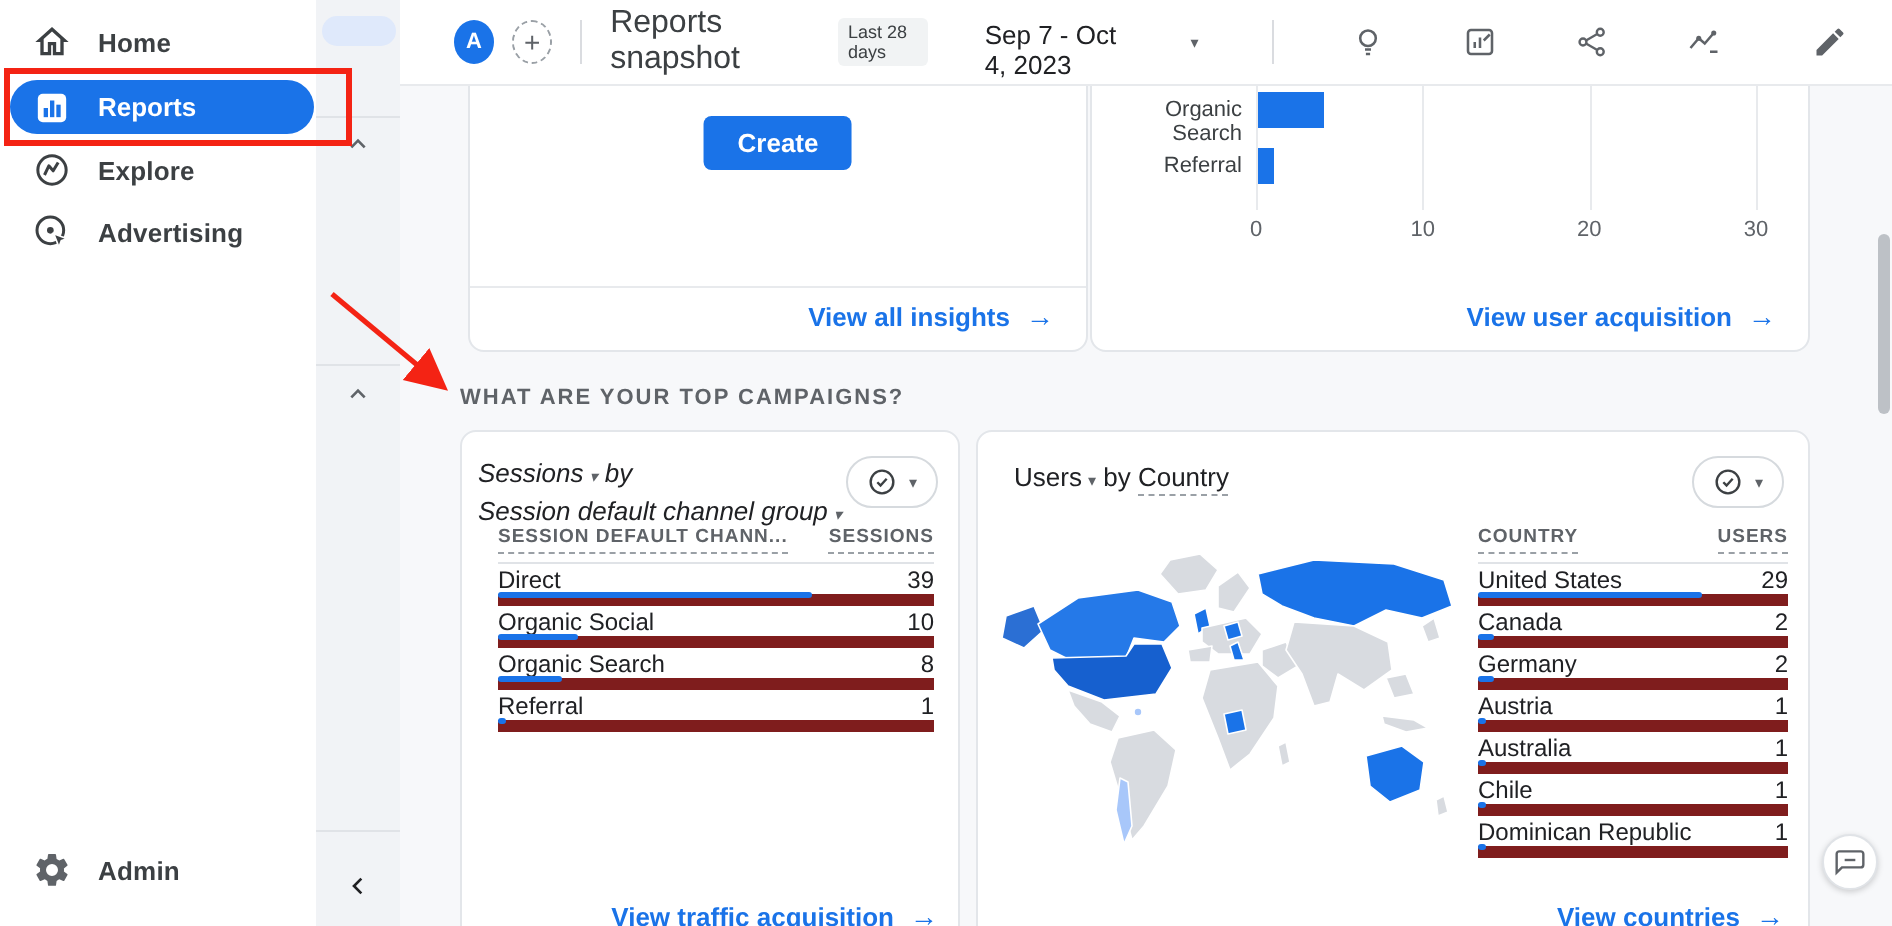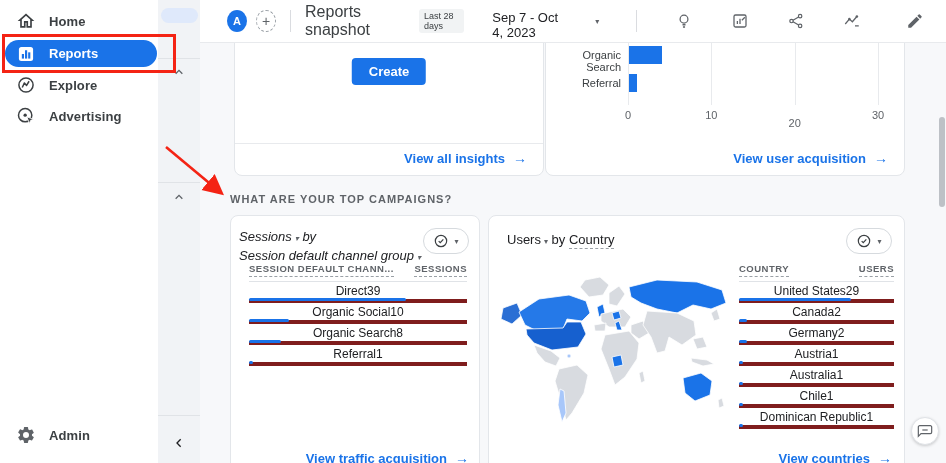--- a/index.html
+++ b/index.html
@@ -56,22 +56,22 @@
   .sel-caret { font-size:8px; color:#5f6368; margin-left:3px; }
   .dim-dotted { border-bottom:1px dashed #9aa0a6; padding-bottom:1px; }
   .pill-btn { position:absolute; top:12px; width:46px; height:26px; border:1px solid #d6dade; border-radius:13px;
               background:#fff; display:flex; align-items:center; justify-content:center; gap:5px; cursor:pointer; }
 
   
   .ttable { position:absolute; }
   .thead { display:flex; justify-content:space-between; border-bottom:1px solid #e0e3e7; padding-bottom:4px; }
   .th { font-size:9.5px; font-weight:bold; letter-spacing:.5px; color:#5f6368;
         border-bottom:1px dashed #9aa0a6; padding-bottom:2px; }
-  .trow { position:relative; height:21px; display:flex; align-items:center; justify-content:center;
-          border-bottom:4px solid #7f1d1d; }
+  .trow { position:relative; height:21px; display:flex; align-items:center; justify-content:space-between;
+          border-bottom:6px solid #7f1d1d; }
   .tlabel { font-size:12px; color:#202124; }
   .tvalue { font-size:12px; color:#202124; }
   .tbar { position:absolute; left:0; bottom:-2px; height:3px; border-radius:2px; background:#1a73e8; }
 
   
   .chart { position:absolute; inset:0; }
   .gridline { position:absolute; top:0; width:1px; height:101px; background:#e8eaed; }
   .tick { position:absolute; top:105px; transform:translateX(-50%); font-size:11px; color:#5f6368; }
   .bar-label { position:absolute; width:75px; text-align:right; font-size:11px; color:#3c4043; }
   .hbar { position:absolute; height:18px; background:#1a73e8; }
@@ -101,21 +101,21 @@
       </div>
     </div>
 
     <div class="card" style="left:345px; top:-40px; width:360px; height:173px;">
       <div class="chart" id="acq-chart">
           <div class="gridline" style="left: 82px;"></div>
           <div class="tick" style="left: 82px;">0</div>
           <div class="gridline" style="left: 165.333px;"></div>
           <div class="tick" style="left: 165.333px;">10</div>
           <div class="gridline" style="left: 248.667px;"></div>
-          <div class="tick" style="left: 248.667px; margin-top: 8px;">20</div>
+          <div class="tick" style="left: 248.667px;">20</div>
           <div class="gridline" style="left: 332px;"></div>
           <div class="tick" style="left: 332px;">30</div>
           <div class="bar-label" style="left: 0px; top: 45px;">Organic Search</div>
           <div class="hbar" style="left: 83px; top: 42px; width: 33.3333px;"></div>
           <div class="bar-label" style="left: 0px; top: 73px;">Referral</div>
           <div class="hbar" style="left: 83px; top: 70px; width: 8.33333px;"></div>
         </div>
       <div class="card-link" style="right:16px; top:146px;">
         <span>View user acquisition</span><span class="arr">→</span>
       </div>

